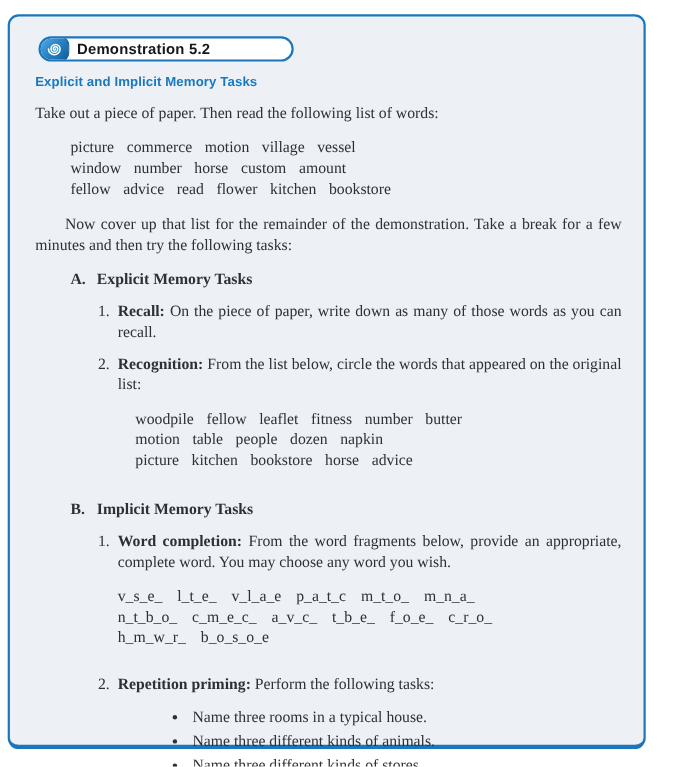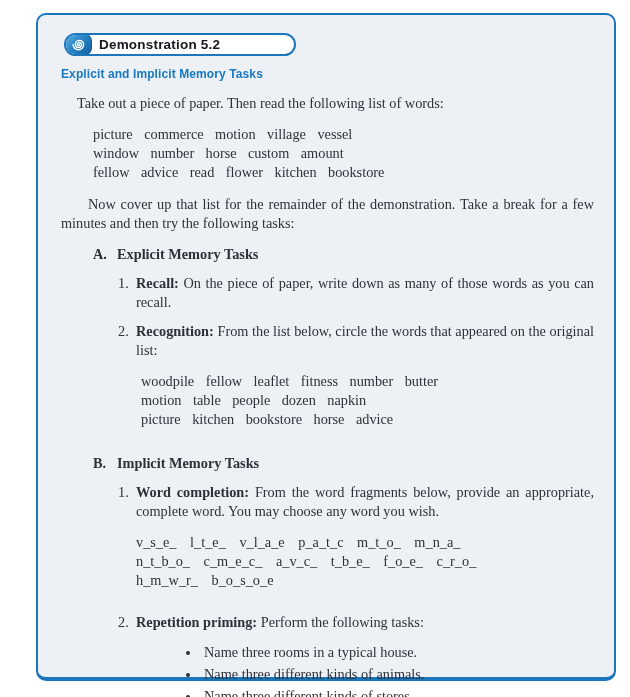--- a/index.html
+++ b/index.html
@@ -12,21 +12,21 @@
   }
   .stage {
     position: relative;
     width: 630px;
     height: 697px;
     background: #ffffff;
     overflow: hidden;
   }
   .demo-box {
     position: absolute;
-    left: 36px;
+    left: 7px;
     top: 13px;
     width: 580px;
     height: 668px;
     box-sizing: border-box;
     background: #edf1f6;
     border: 2px solid #1b76bb;
     border-bottom-width: 4px;
     border-radius: 10px;
     padding: 52px 20px 0 21px;
   }
@@ -73,21 +73,21 @@
     font-size: 12px;
     color: #1878c0;
     margin: 0 0 13px 2px;
     letter-spacing: 0.1px;
   }
   .body-text {
     font-size: 14.3px;
     line-height: 19px;
     color: #2e3038;
   }
-  .intro { text-align: left; margin: 0 0 12px 18px; }
+  .intro { text-align: left; margin: 0 0 12px 2px; }
   .word-block {
     margin: 0 0 13px 34px;
     word-spacing: 0.55em;
     white-space: nowrap;
   }
   .word-row { height: 19px; }
   .para-indent {
     text-align: justify;
     text-indent: 27px;
     margin: 0 0 12px 2px;
@@ -159,21 +159,21 @@
             <span class="item-lead">Recall:</span>
             <span>On the piece of paper, write down as many of those words as you can recall.</span>
           </div>
         </div>
 
         <div class="item">
           <span class="item-num">2.</span>
           <div class="item-body">
             <span class="item-lead">Recognition:</span>
             <span>From the list below, circle the words that appeared on the original list:</span>
-            <div class="item-words word-block" style="margin-left:5px;">
+            <div class="item-words word-block" style="margin-left:16px;">
               <div class="word-row">woodpile fellow leaflet fitness number butter</div>
               <div class="word-row">motion table people dozen napkin</div>
               <div class="word-row">picture kitchen bookstore horse advice</div>
             </div>
           </div>
         </div>
       </div>
 
       <div class="section">
         <div class="section-heading">

